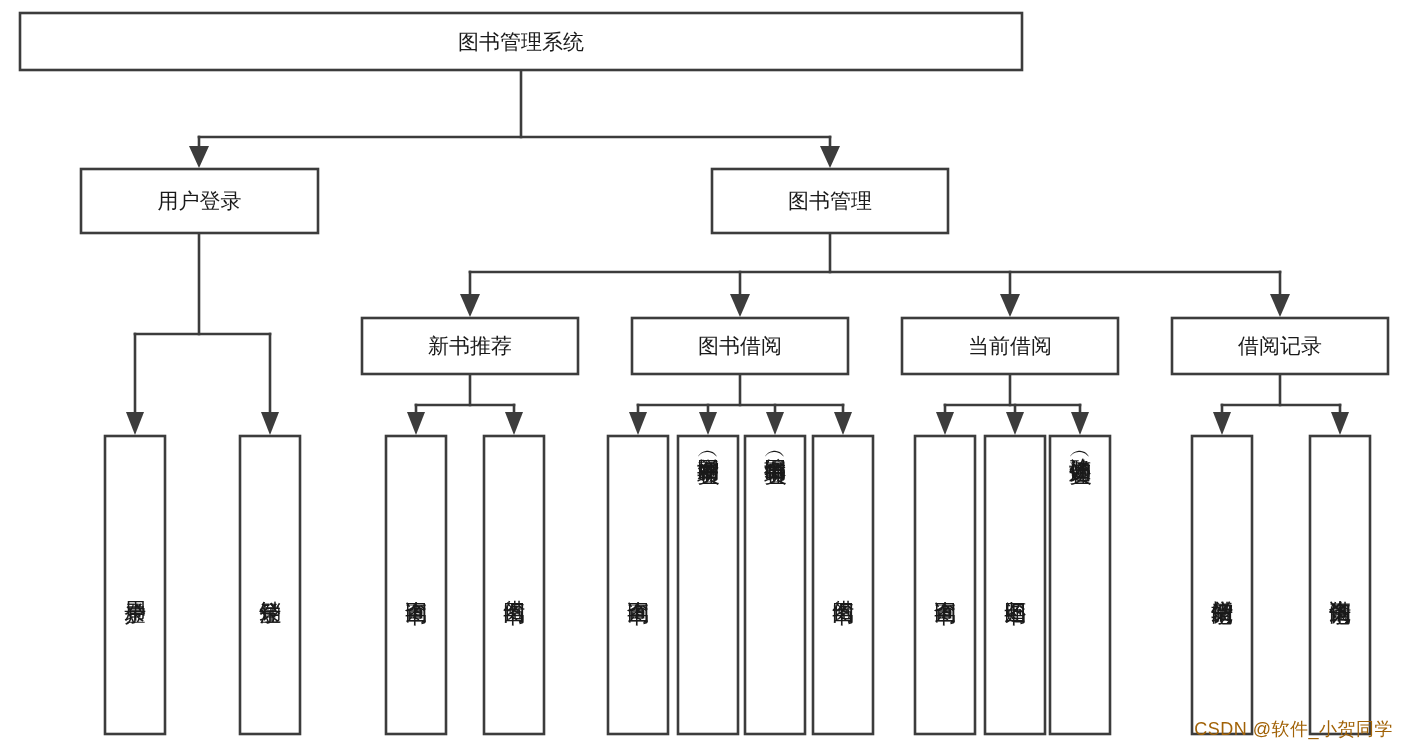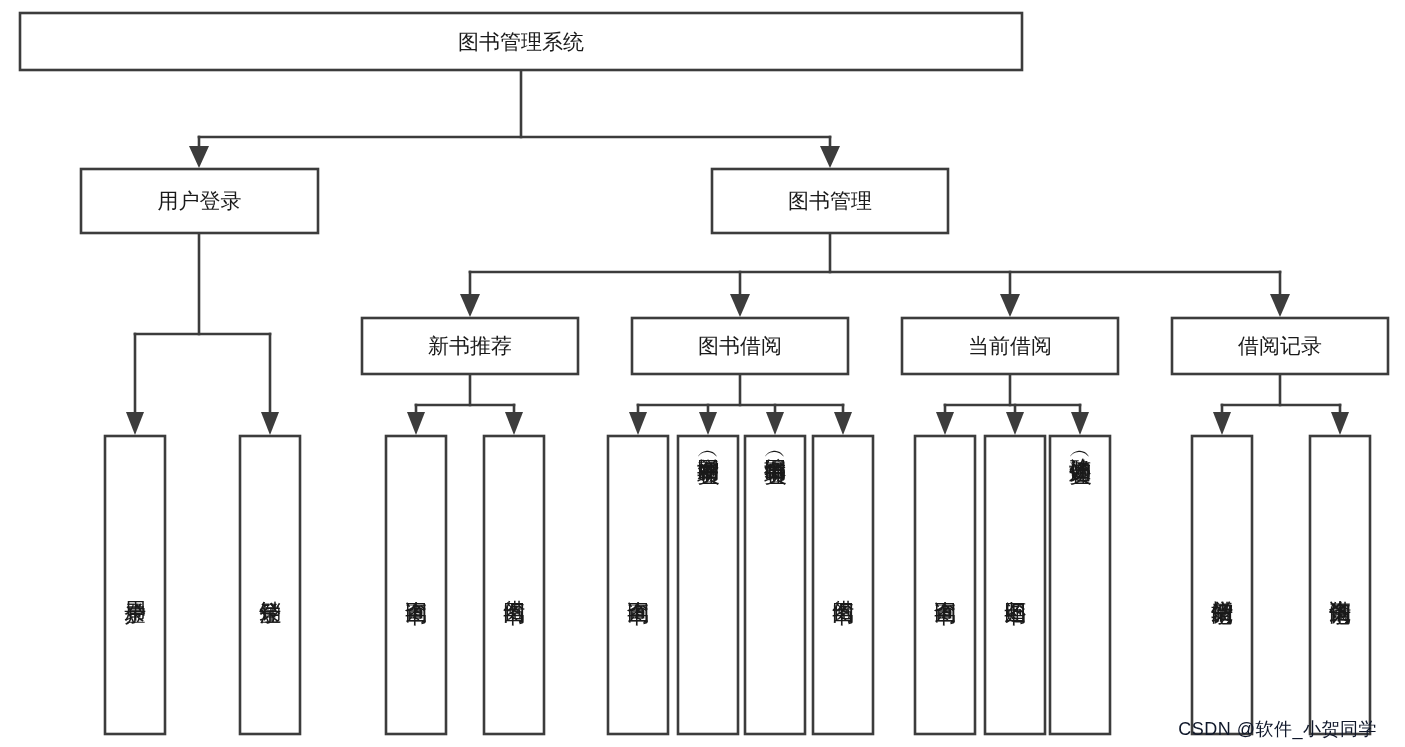--- a/index.html
+++ b/index.html
@@ -66,25 +66,25 @@
     user-select: none;
   }
   .vlabel-wrap {
     position: absolute;
     display: flex;
     align-items: center;
     justify-content: center;
   }
   .watermark {
     position: absolute;
-    right: 28px;
+    right: 12px;
     bottom: 6px;
     font-family: "Liberation Sans", sans-serif;
     font-size: 18px;
-    color: #0f172a;
+    color: #a16207;
     letter-spacing: 0.5px;
     white-space: nowrap;
   }
 </style>
 </head>
 <body>
 
 <div id="diagram-root">
 
   <svg class="diagram-canvas" viewBox="0 0 1405 747">

